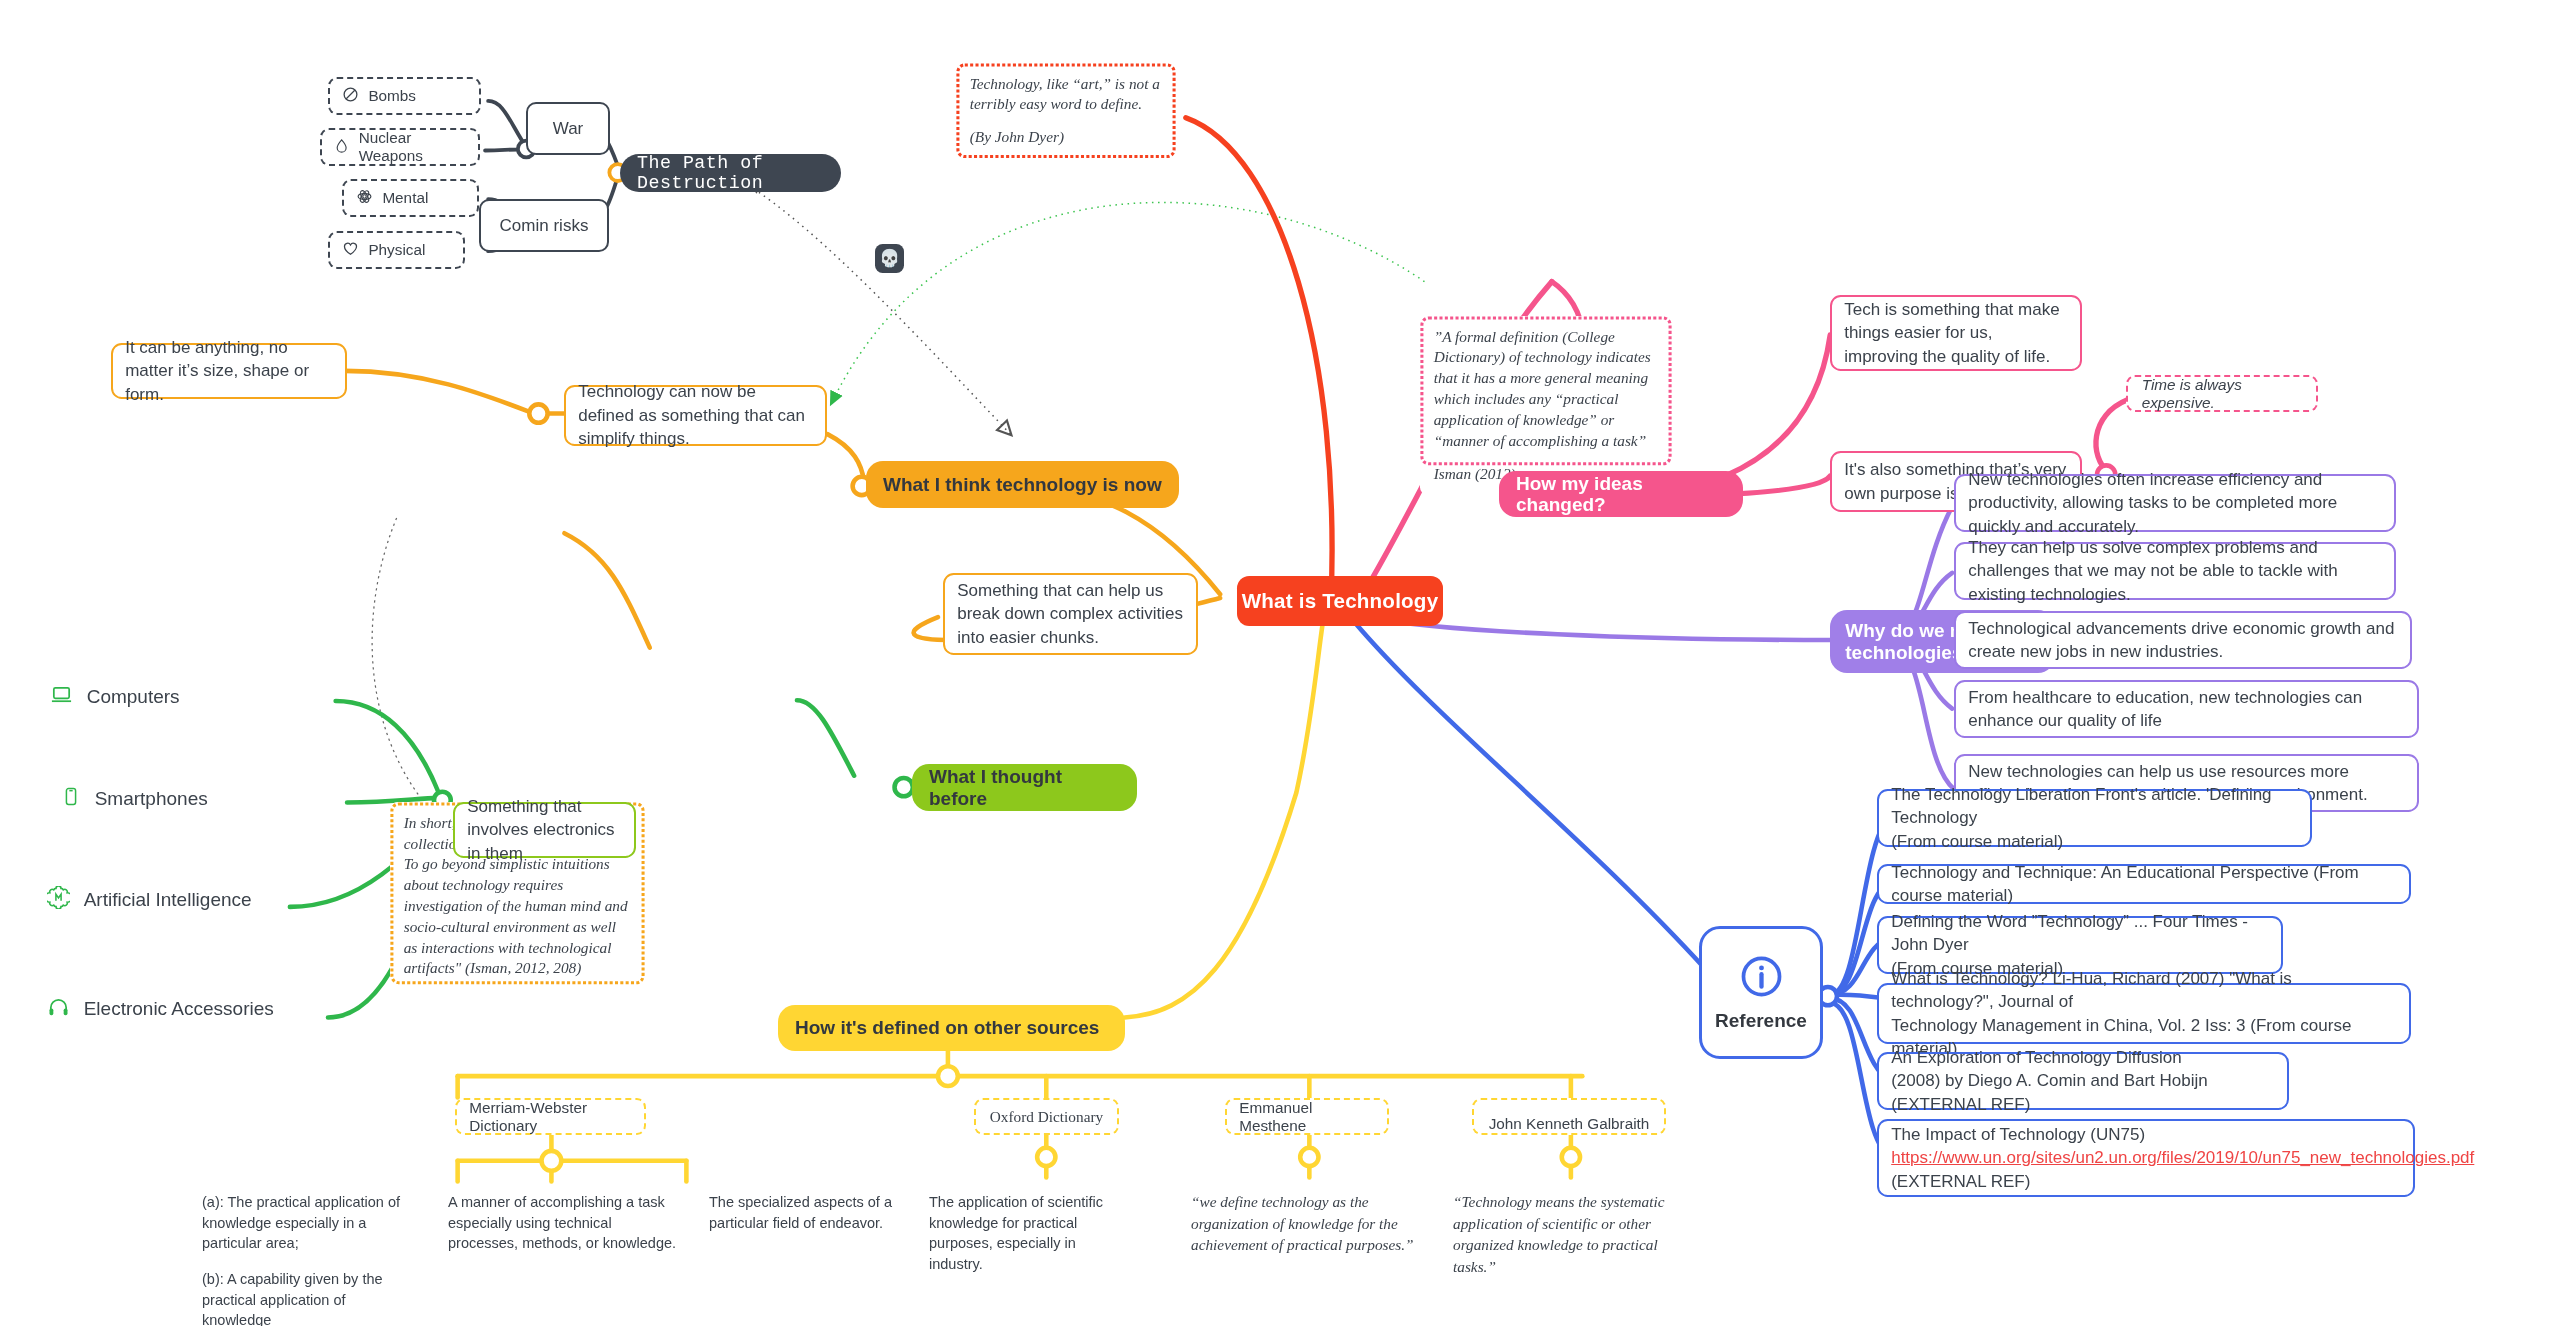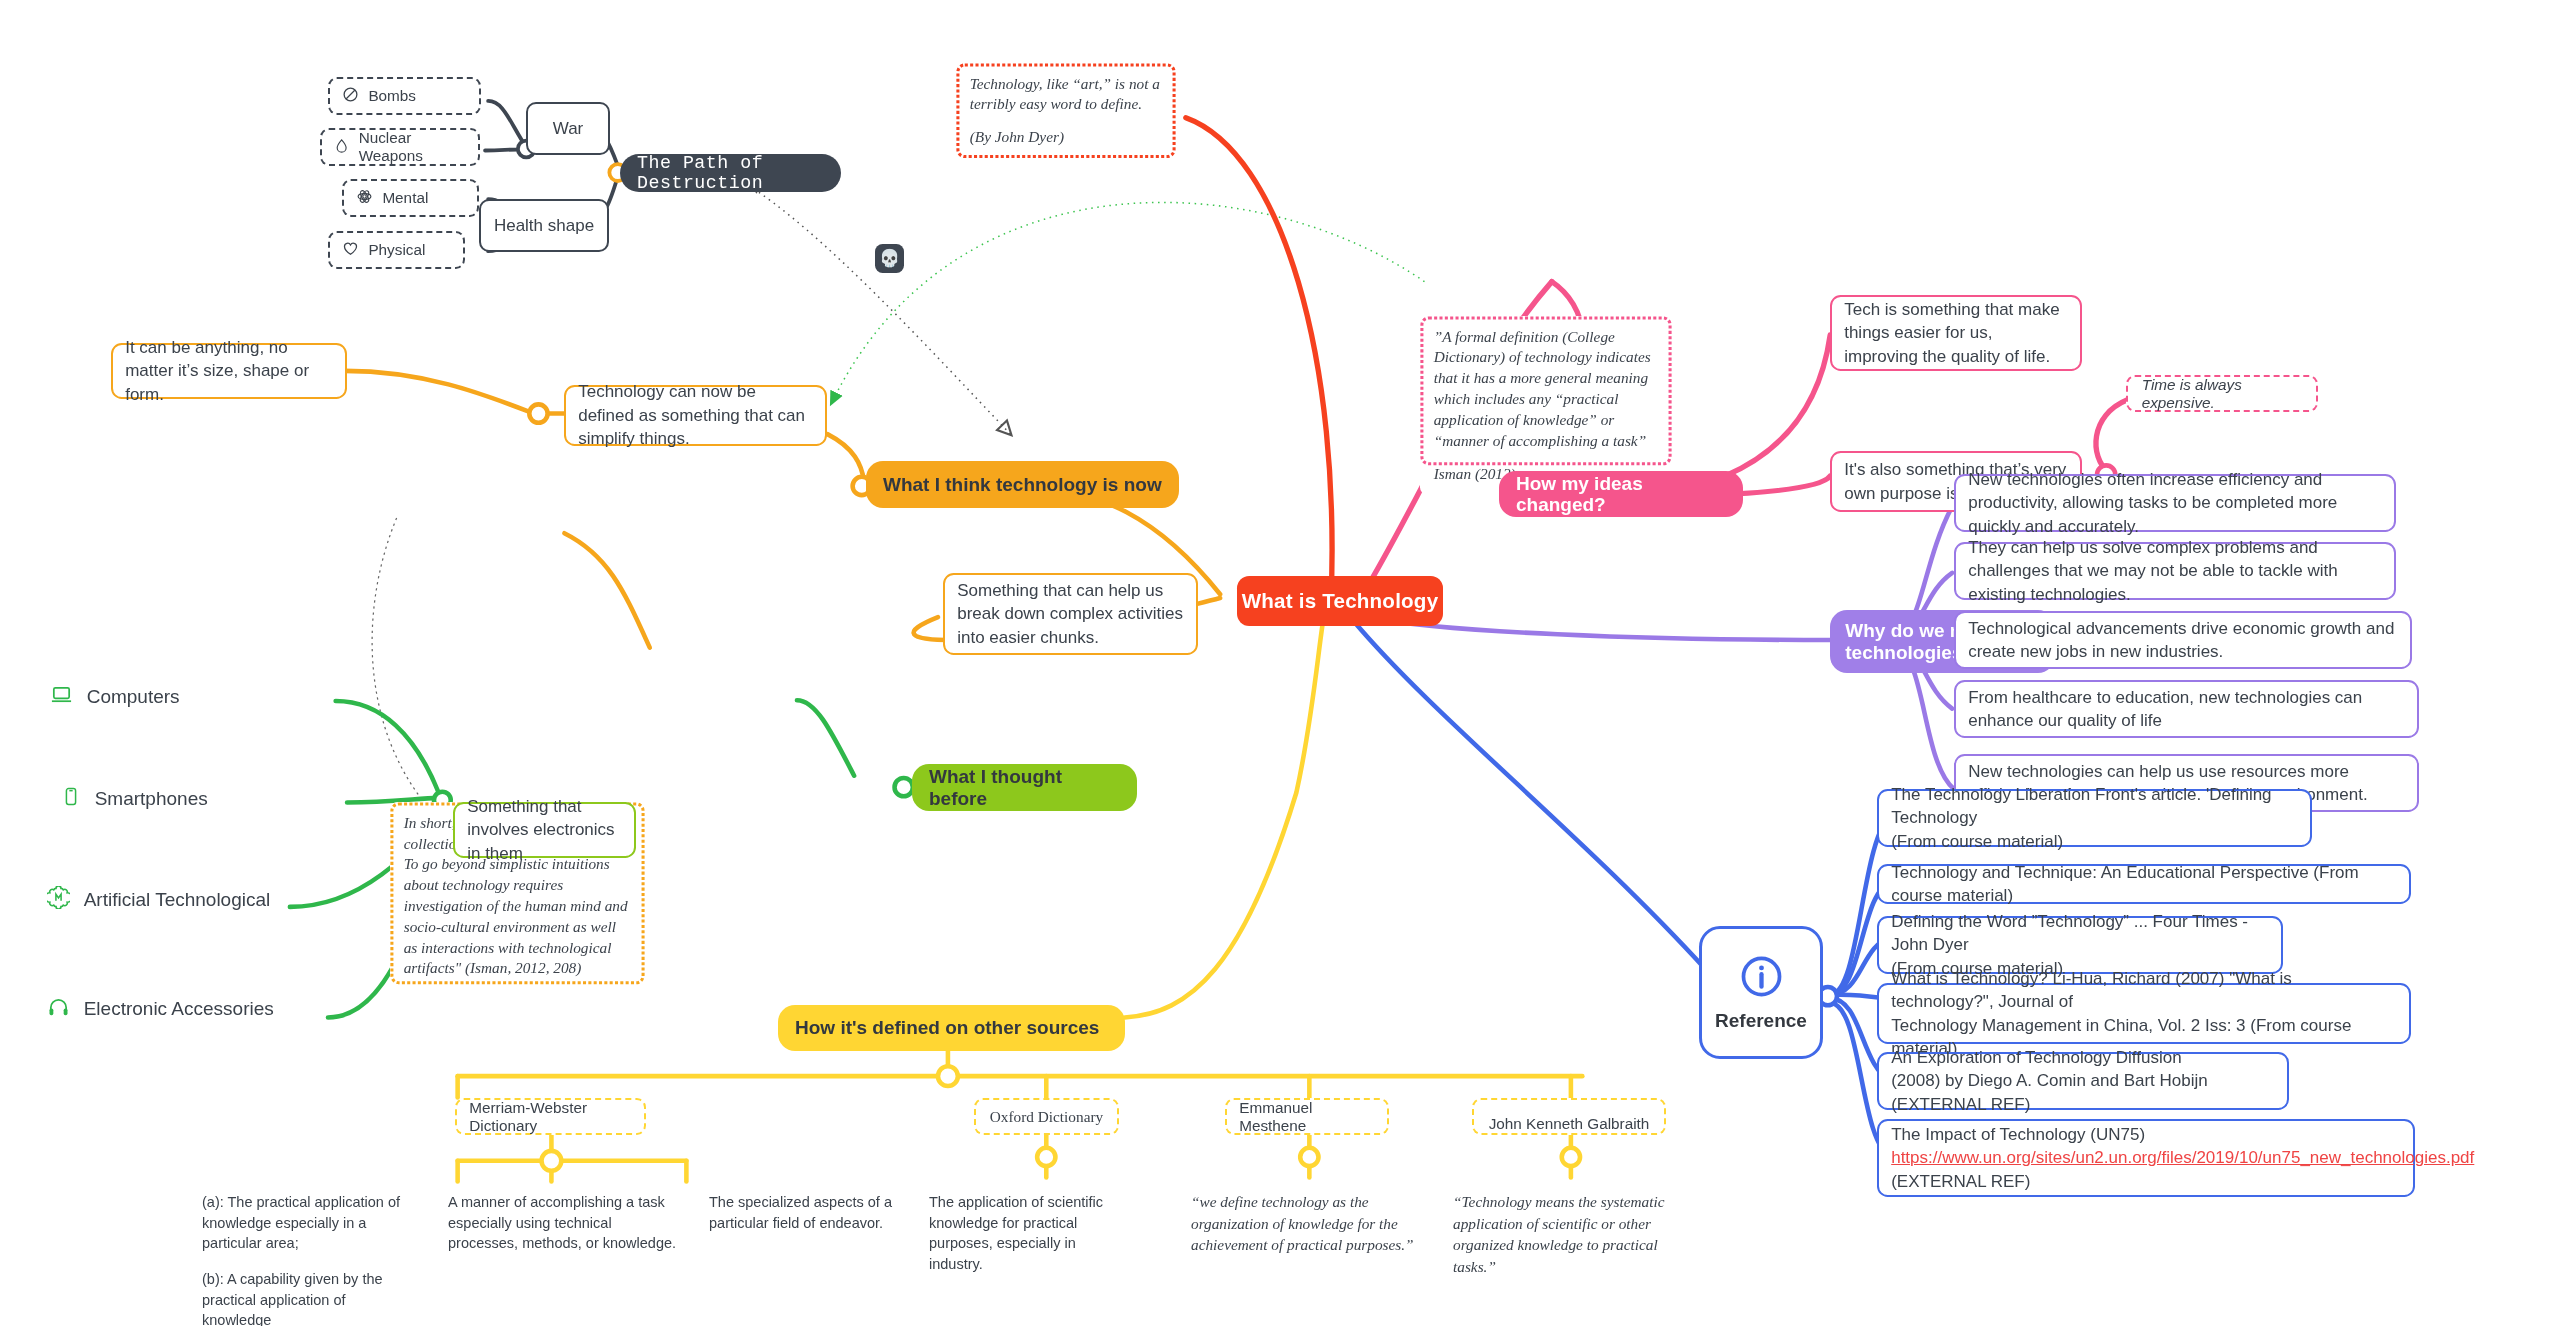--- a/index.html
+++ b/index.html
@@ -220,21 +220,21 @@
     <svg width="17" height="17" viewBox="0 0 24 24" fill="none" stroke="#3b424b" stroke-width="1.8">
           <path d="M12 20 C12 20 3.5 14.5 3.5 9 A4.5 4.5 0 0 1 12 7 A4.5 4.5 0 0 1 20.5 9 C20.5 14.5 12 20 12 20z"></path>
         </svg>
   </span>
   <span>Physical</span>
 </div>
 <div class="node card dark" style="left:526px;top:72px;width:84px;height:53px;">
   <span>War</span>
 </div>
 <div class="node card dark" style="left:479px;top:169px;width:130px;height:53px;">
-  <span>Health shape</span>
+  <span>Comin risks</span>
 </div>
 <div class="node pill dark" style="left:620px;top:124px;width:221px;height:38px;border-radius:19px;">
   <span>The Path of Destruction</span>
 </div>
 <div class="skull" style="left:875px;top:214px;">💀</div>
 
 <div class="node quote" style="left:956px;top:33px;width:220px;">
   <svg class="wv" viewBox="0 0 288 125" preserveAspectRatio="none">
     <rect x="2.5" y="2.5" width="283" height="120" rx="9" fill="none" stroke="#f6411f" stroke-width="4" stroke-dasharray="4 3"></rect>
   </svg>
@@ -293,21 +293,21 @@
   </span>
   <span>Smartphones</span>
 </div>
 <div class="node iconrow" style="left:47px;top:856px;">
   <span>
     <svg width="23" height="23" viewBox="0 0 24 24" fill="none" stroke="#2fb74b" stroke-width="1.7">
           <path d="M7 4 a2.6 2.6 0 0 1 2.4-1.5 a2.6 2.6 0 0 1 5.2 0 A2.6 2.6 0 0 1 17 4 a2.6 2.6 0 0 1 4 3 a2.6 2.6 0 0 1 0 10 a2.6 2.6 0 0 1-4 3 a2.6 2.6 0 0 1-2.4 1.5 a2.6 2.6 0 0 1-5.2 0 A2.6 2.6 0 0 1 7 20 a2.6 2.6 0 0 1-4-3 a2.6 2.6 0 0 1 0-10 a2.6 2.6 0 0 1 4-3 z"></path>
           <path d="M9.3 15.5 V8.5 l2.7 4 2.7-4 v7" stroke-width="1.6"></path>
         </svg>
   </span>
-  <span>Artificial Technological</span>
+  <span>Artificial Intelligence</span>
 </div>
 <div class="node iconrow" style="left:47px;top:965px;">
   <span>
     <svg width="23" height="23" viewBox="0 0 24 24" fill="none" stroke="#2fb74b" stroke-width="1.8">
           <path d="M4 16 v-3 a8 8 0 0 1 16 0 v3"></path>
           <rect x="2.6" y="14" width="4" height="7" rx="1.8" fill="#2fb74b" stroke="none"></rect>
           <rect x="17.4" y="14" width="4" height="7" rx="1.8" fill="#2fb74b" stroke="none"></rect>
         </svg>
   </span>
   <span>Electronic Accessories</span>

